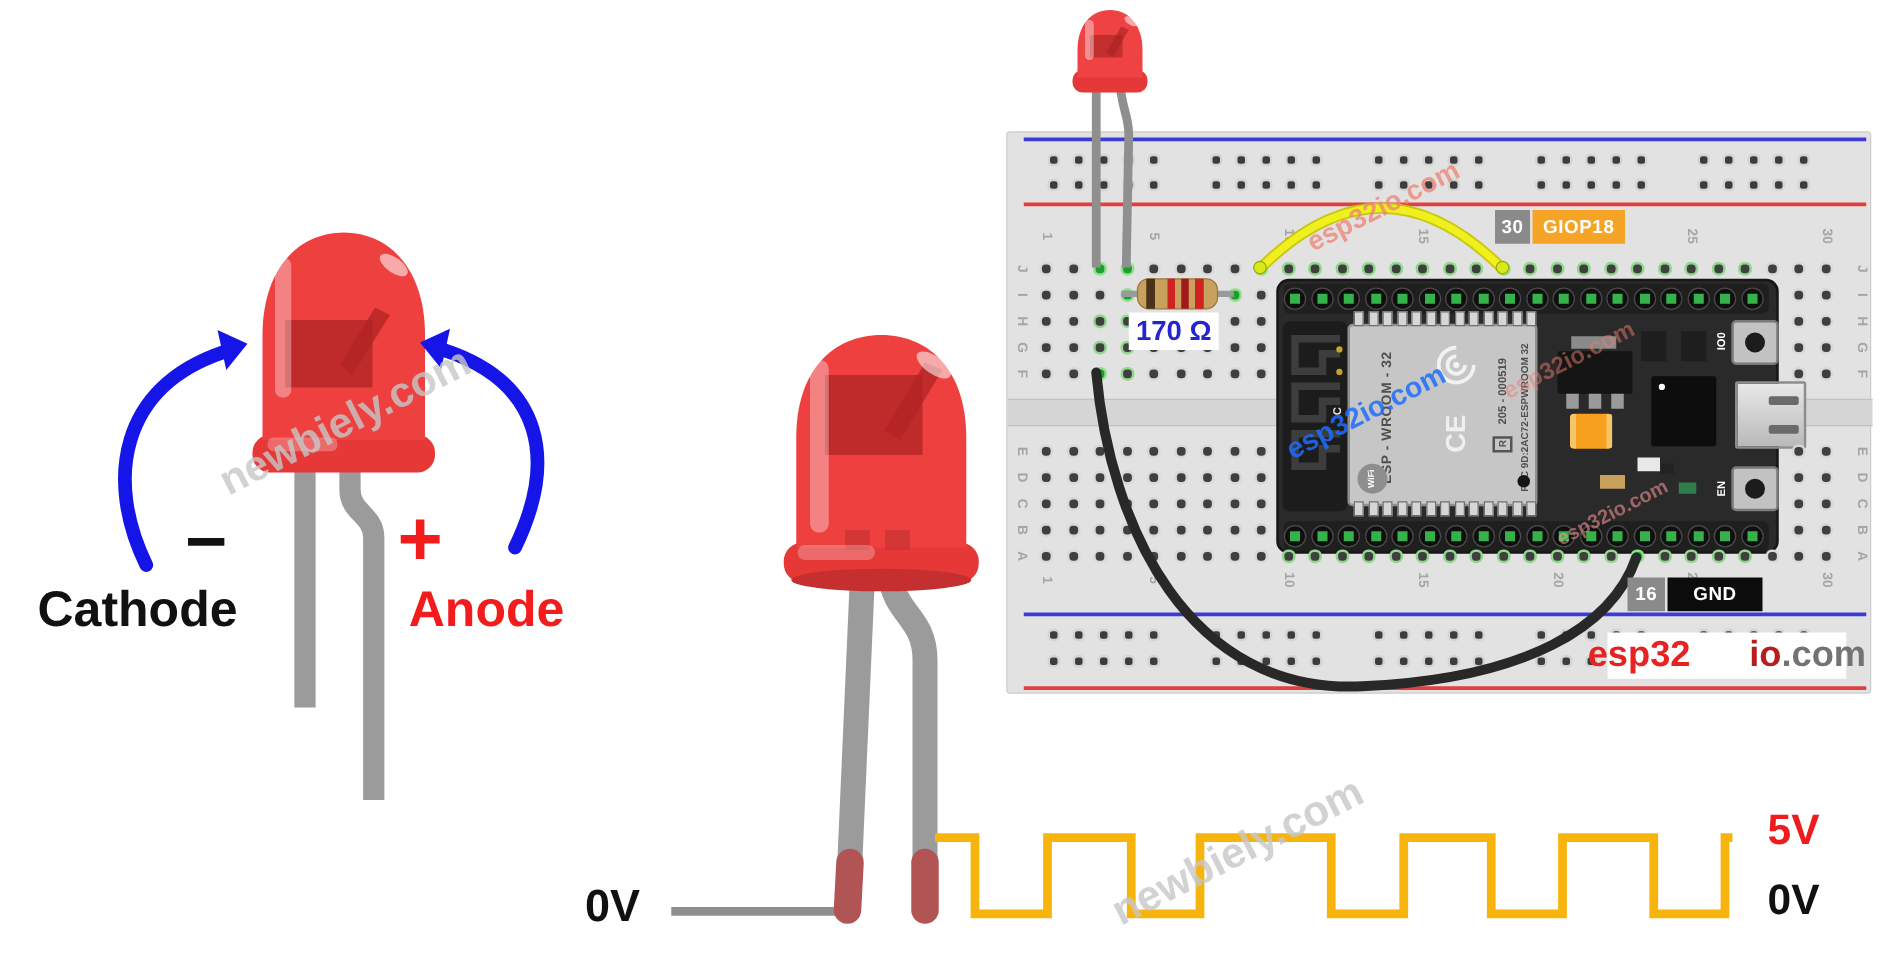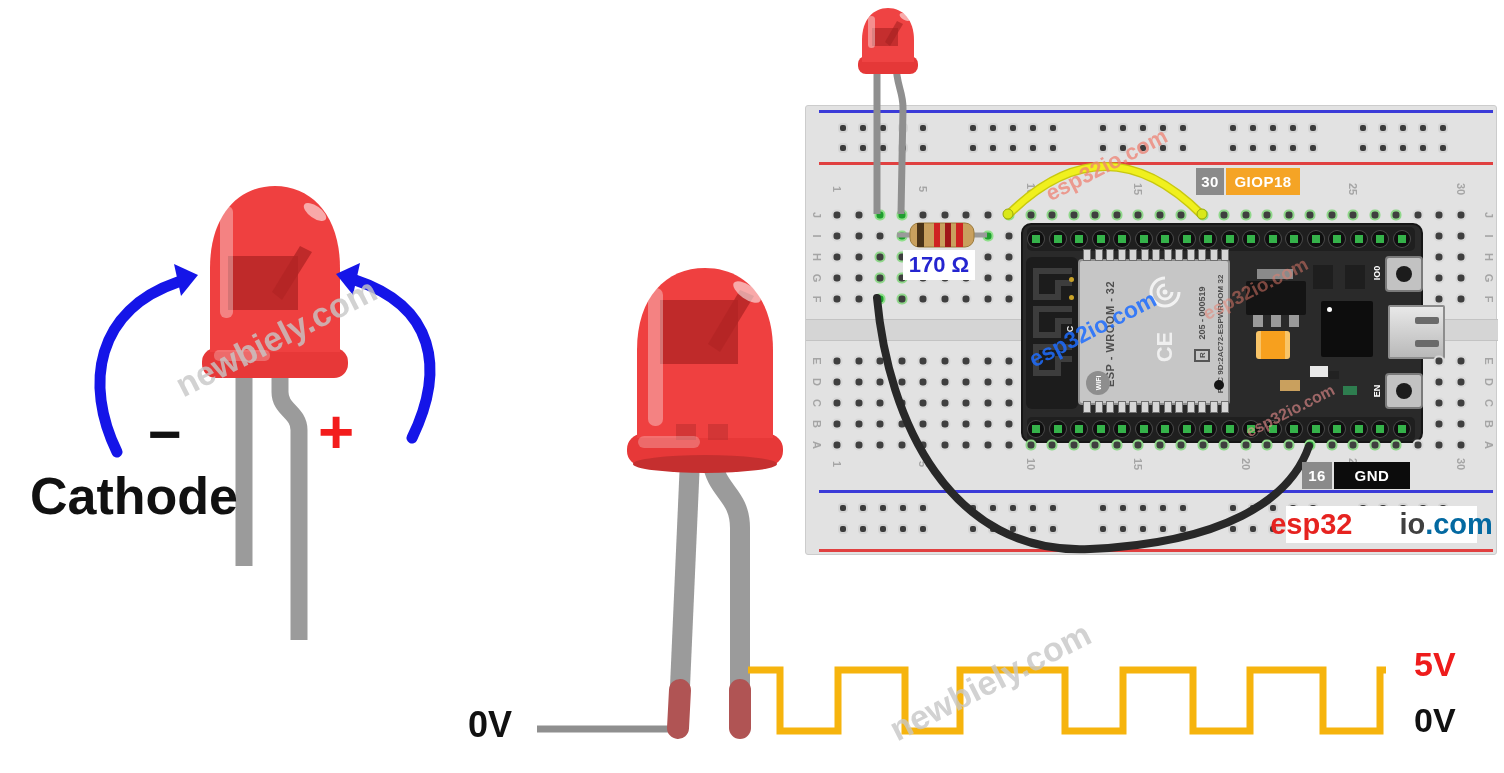--- a/index.html
+++ b/index.html
@@ -548,27 +548,28 @@
 
   <div class="chip" style="left:1196px;top:168px;width:28px;background:#8a8a8a;">30</div>
   <div class="chip" style="left:1226px;top:168px;width:74px;background:#f5a425;">GIOP18</div>
   <div class="chip" style="left:1302px;top:462px;width:30px;background:#8a8a8a;">16</div>
   <div class="chip" style="left:1334px;top:462px;width:76px;background:#0c0c0c;">GND</div>
 
   <div class="resbox">170 Ω</div>
 
   <div class="logo">
     <span style="color:#e62320;">esp32</span>
-      <span style="color:#404040;margin-left:47px;">io</span>
-      <span style="color:#0369a1;">.com</span>
+      <span style="color:#b91c1c;margin-left:47px;">io</span>
+      <span style="color:#737373;">.com</span>
   </div>
 
   <div class="lbl" style="left:148px;top:400px;font-size:58px;color:#111;">−</div>
   <div class="lbl" style="left:318px;top:396px;font-size:62px;color:#f31c1c;">+</div>
-  <div class="lbl" style="left:30px;top:466px;font-size:52px;color:#111;">Cathode</div>
+  <div class="lbl" style="left:30px;top:466px;font-size:40px;color:#111;">Cathode</div>
+  <div class="lbl" style="left:327px;top:466px;font-size:40px;color:#f31c1c;">Anode</div>
 
   <div class="lbl" style="left:468px;top:704px;font-size:36px;color:#111;">0V</div>
   <div class="lbl" style="left:1414px;top:645px;font-size:34px;color:#ee1c1c;">5V</div>
   <div class="lbl" style="left:1414px;top:701px;font-size:34px;color:#111;">0V</div>
 
   <div class="wm" style="left:166px;top:318px;">newbiely.com</div>
   <div class="wm" style="left:880px;top:662px;">newbiely.com</div>
   <div class="wm salmon" style="left:1040px;top:152px;">esp32io.com</div>
   <div class="wm blue" style="left:1023px;top:316px;">esp32io.com</div>
   <div class="wm salmon2" style="left:1198px;top:278px;">esp32io.com</div>

